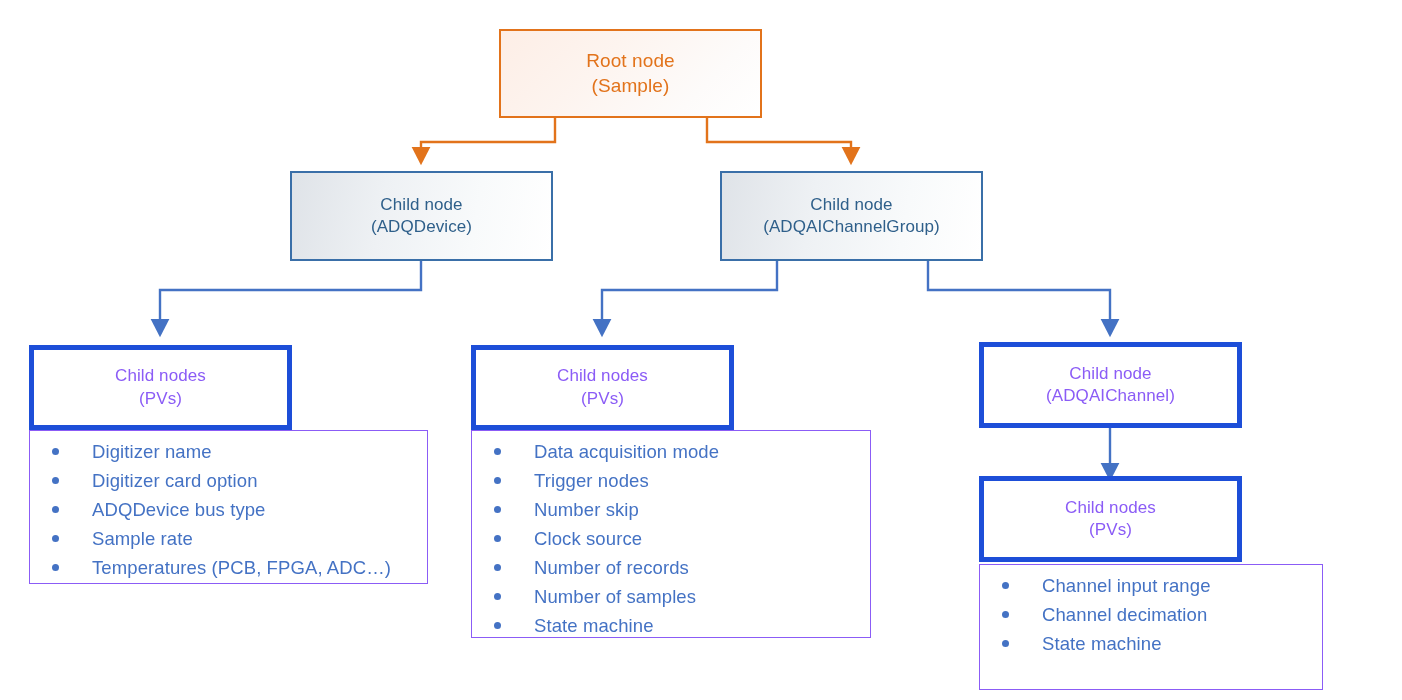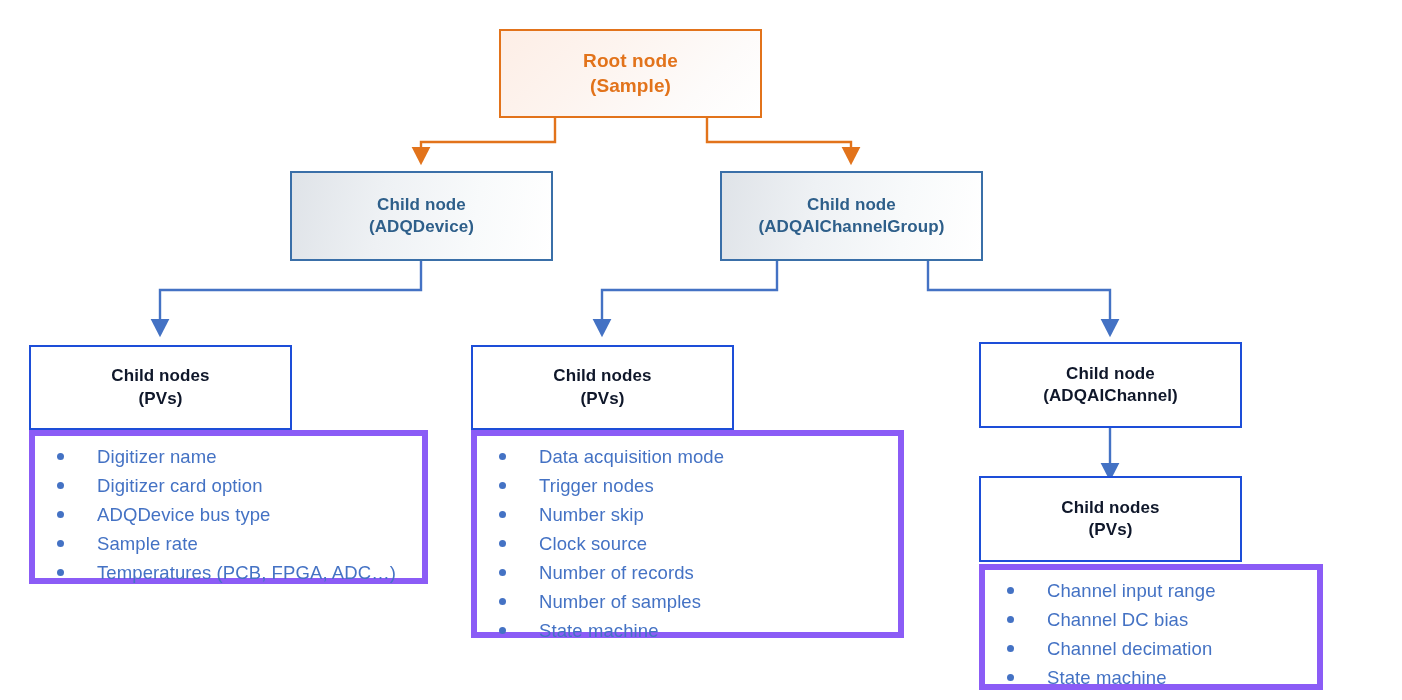--- a/index.html
+++ b/index.html
@@ -30,21 +30,20 @@
   .node {
     position: absolute;
     box-sizing: border-box;
     display: flex;
     flex-direction: column;
     align-items: center;
     justify-content: center;
     text-align: center;
     line-height: 1.30;
     letter-spacing: 0.1px;
-    font-weight: bold;
   }
   .node .l1, .node .l2 {
     display: block;
     white-space: nowrap;
   }
   
   .node-root {
     border: 2px solid #E2731B;
     background: linear-gradient(135deg, #fdeee6 0%, #fdf4ef 38%, #fdfbfa 75%, #ffffff 100%);
     color: #E2731B;
@@ -52,30 +51,30 @@
   }
   
   .node-l2 {
     border: 2px solid #3A6FA8;
     background: linear-gradient(100deg, #dfe3e8 0%, #eef1f4 35%, #f8fafb 70%, #ffffff 100%);
     color: #2E5F8A;
     font-size: 17px;
   }
   
   .node-l3 {
-    border: 2px solid #1d4ed8;
+    border: 5px solid #1d4ed8;
     background: #ffffff;
-    color: #0f172a;
+    color: #8b5cf6;
     font-size: 17px;
   }
   
   .pvlist {
     position: absolute;
     box-sizing: border-box;
-    border: 6px solid #8b5cf6;
+    border: 1px solid #8b5cf6;
     background: #ffffff;
     padding: 6px 0 24px 0;
   }
   .pvlist ul {
     margin: 0;
     padding: 0;
     list-style: none;
   }
   .pvlist li {
     position: relative;
@@ -162,34 +161,33 @@
   <div class="pvlist" style="left:29px; top:430px; width:399px; height:154px;">
     <ul>
         <li><span class="bullet"></span><span>Digitizer name</span></li>
         <li><span class="bullet"></span><span>Digitizer card option</span></li>
         <li><span class="bullet"></span><span>ADQDevice bus type</span></li>
         <li><span class="bullet"></span><span>Sample rate</span></li>
         <li><span class="bullet"></span><span>Temperatures (PCB, FPGA, ADC…)</span></li>
       </ul>
   </div>
 
-  <div class="pvlist" style="left:471px; top:430px; width:433px; height:208px;">
+  <div class="pvlist" style="left:471px; top:430px; width:400px; height:208px;">
     <ul>
         <li><span class="bullet"></span><span>Data acquisition mode</span></li>
         <li><span class="bullet"></span><span>Trigger nodes</span></li>
         <li><span class="bullet"></span><span>Number skip</span></li>
         <li><span class="bullet"></span><span>Clock source</span></li>
         <li><span class="bullet"></span><span>Number of records</span></li>
         <li><span class="bullet"></span><span>Number of samples</span></li>
         <li><span class="bullet"></span><span>State machine</span></li>
       </ul>
   </div>
 
   <div class="pvlist" style="left:979px; top:564px; width:344px; height:126px;">
     <ul>
         <li><span class="bullet"></span><span>Channel input range</span></li>
-        <li><span class="bullet"></span><span>Channel DC bias</span></li>
         <li><span class="bullet"></span><span>Channel decimation</span></li>
         <li><span class="bullet"></span><span>State machine</span></li>
       </ul>
   </div>
 
 </div>
 
 </body></html>

